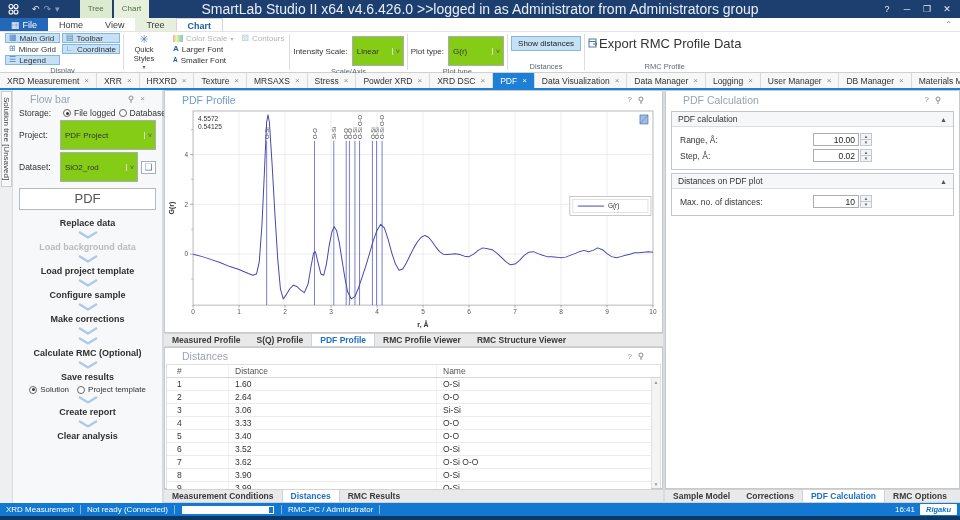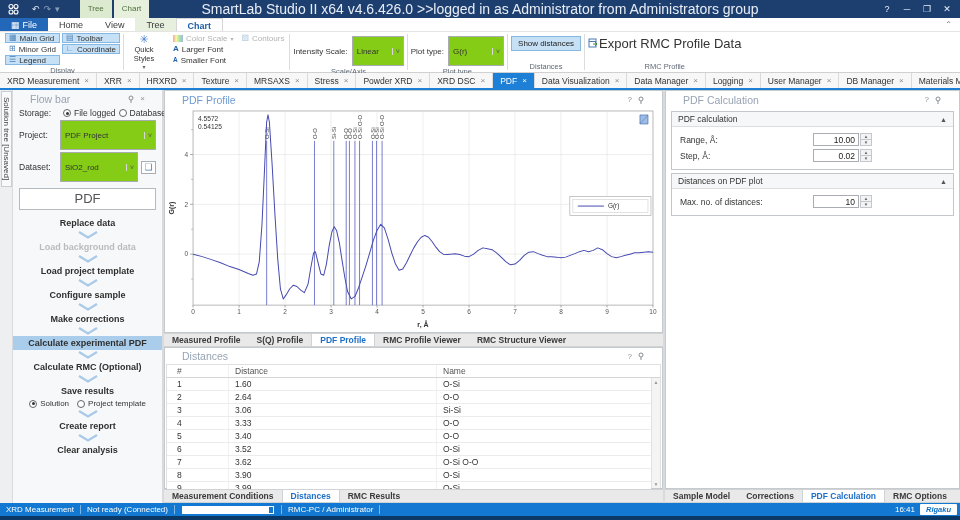--- a/index.html
+++ b/index.html
@@ -412,21 +412,20 @@
             <polyline points="3,1 12,6.5 21,1" fill="none" stroke="#a9c9e9" stroke-width="2.2"></polyline>
           </svg>
           <div class="flow-step normal">Configure sample</div>
           <svg width="24" height="8" class="chev">
             <polyline points="3,1 12,6.5 21,1" fill="none" stroke="#a9c9e9" stroke-width="2.2"></polyline>
           </svg>
           <div class="flow-step normal">Make corrections</div>
           <svg width="24" height="8" class="chev">
             <polyline points="3,1 12,6.5 21,1" fill="none" stroke="#a9c9e9" stroke-width="2.2"></polyline>
           </svg>
-          <div class="flow-step active">Calculate experimental PDF</div>
           <svg width="24" height="8" class="chev">
             <polyline points="3,1 12,6.5 21,1" fill="none" stroke="#a9c9e9" stroke-width="2.2"></polyline>
           </svg>
           <div class="flow-step normal">Calculate RMC (Optional)</div>
           <svg width="24" height="8" class="chev">
             <polyline points="3,1 12,6.5 21,1" fill="none" stroke="#a9c9e9" stroke-width="2.2"></polyline>
           </svg>
           <div class="flow-step normal">Save results</div>
           <div class="flow-radios">
             <span class="radio-opt">

